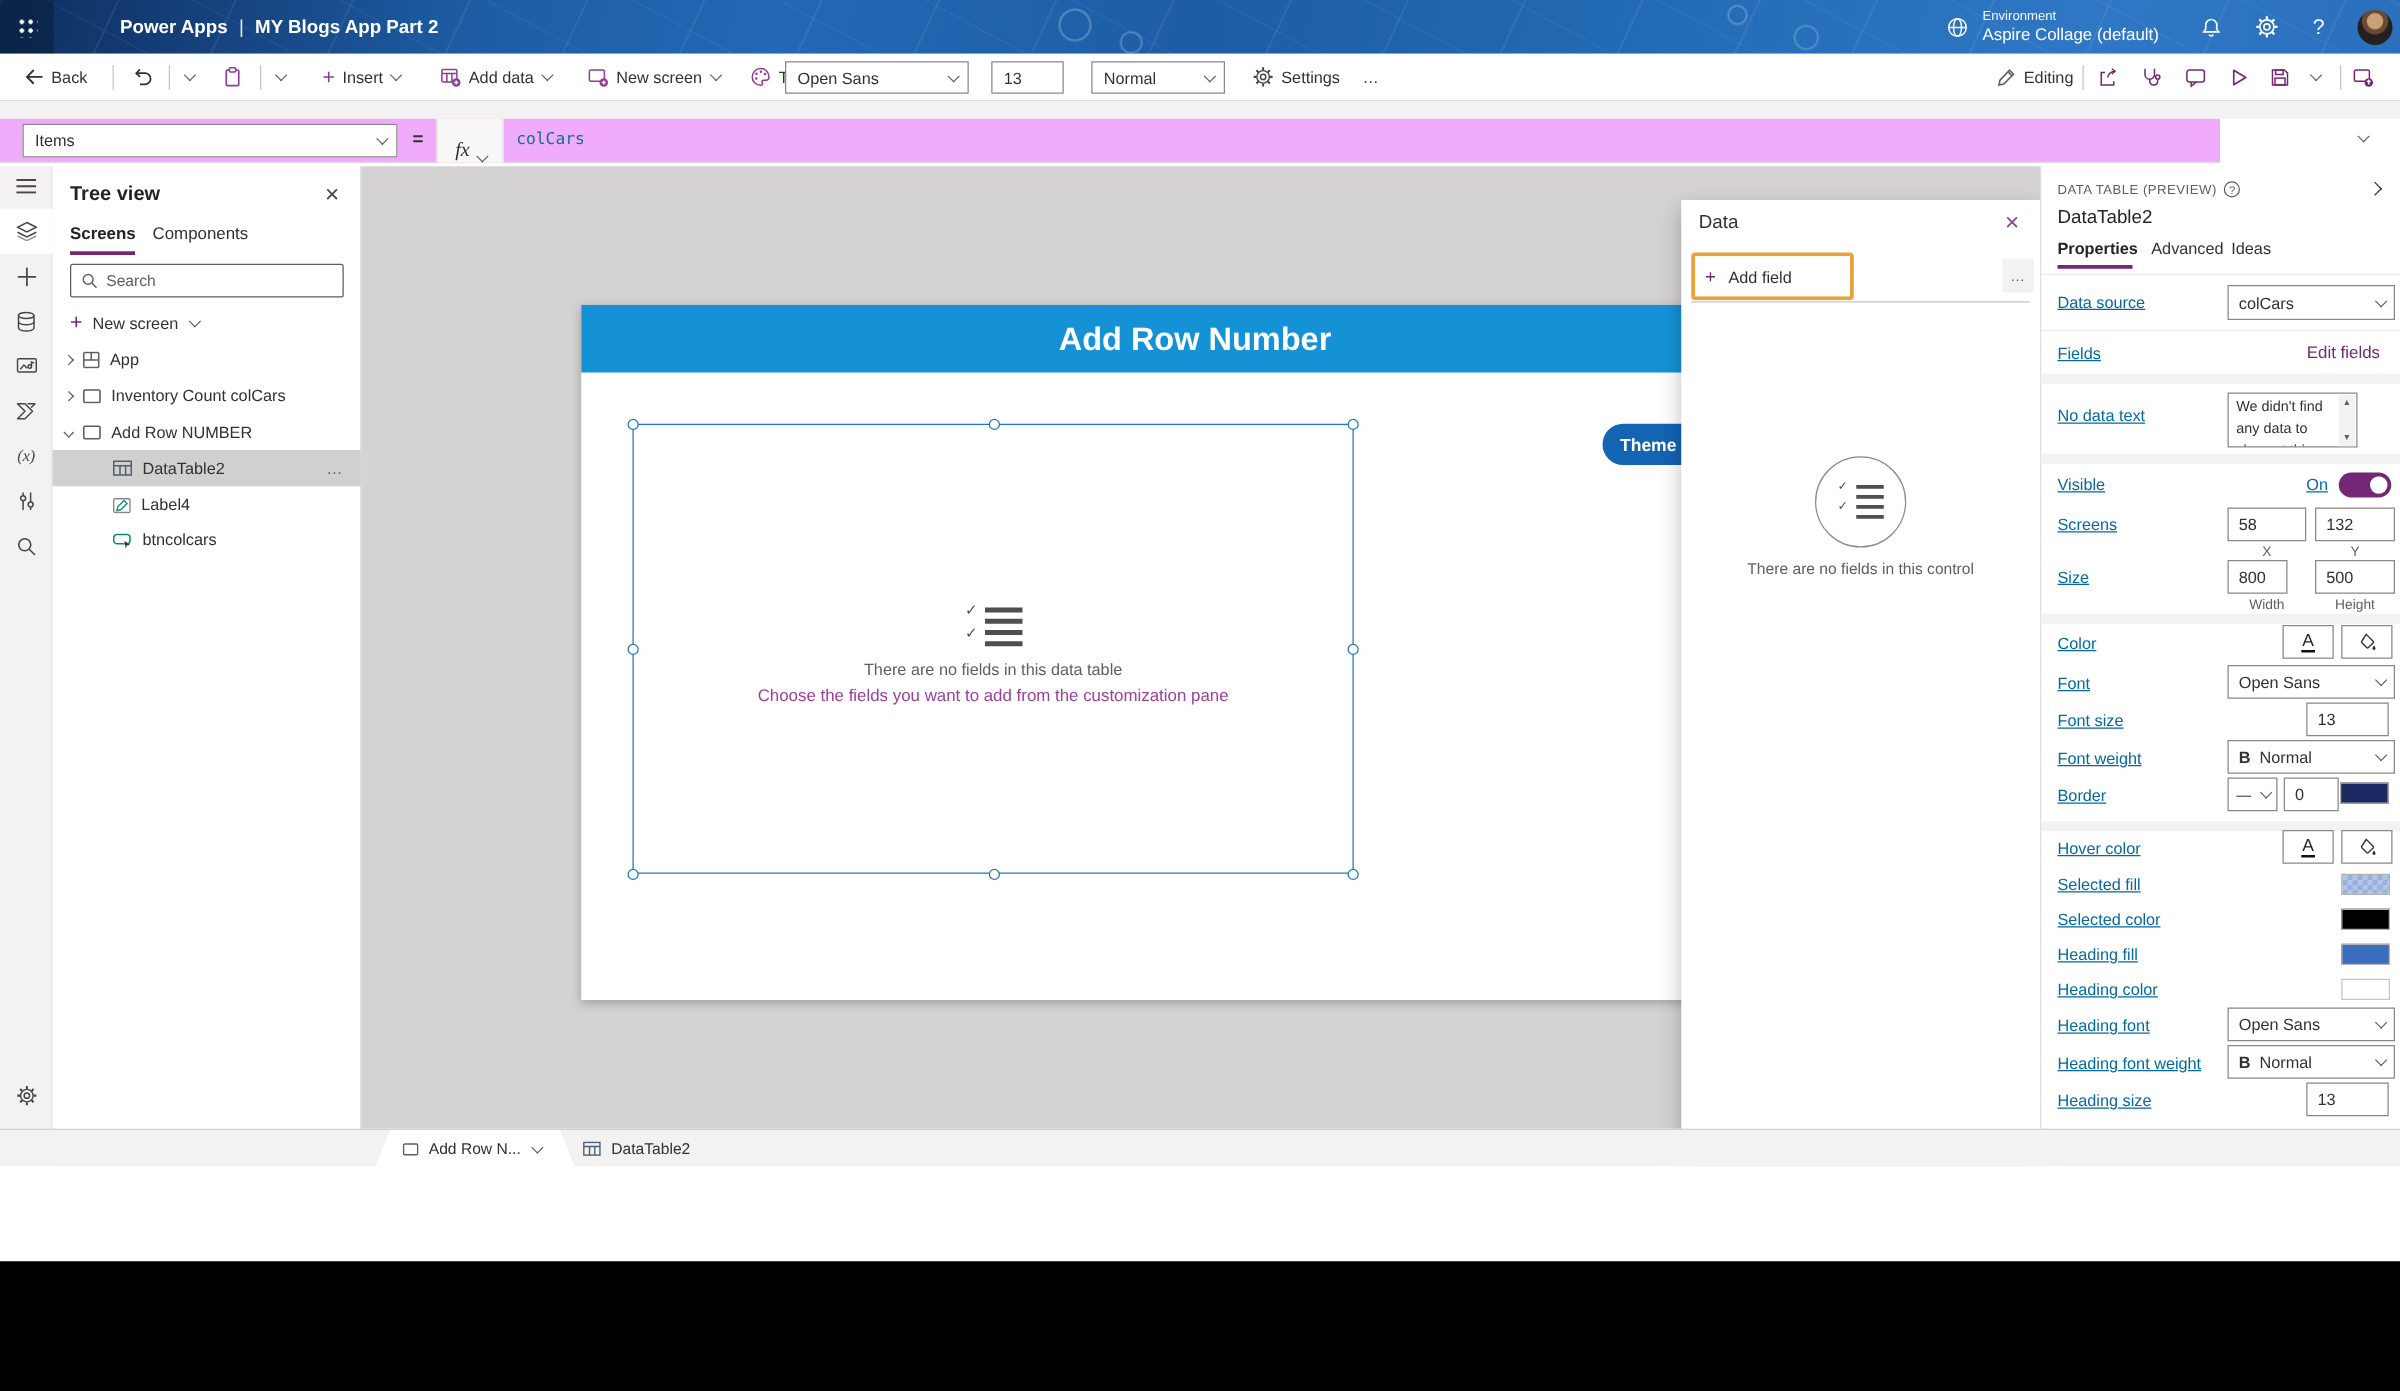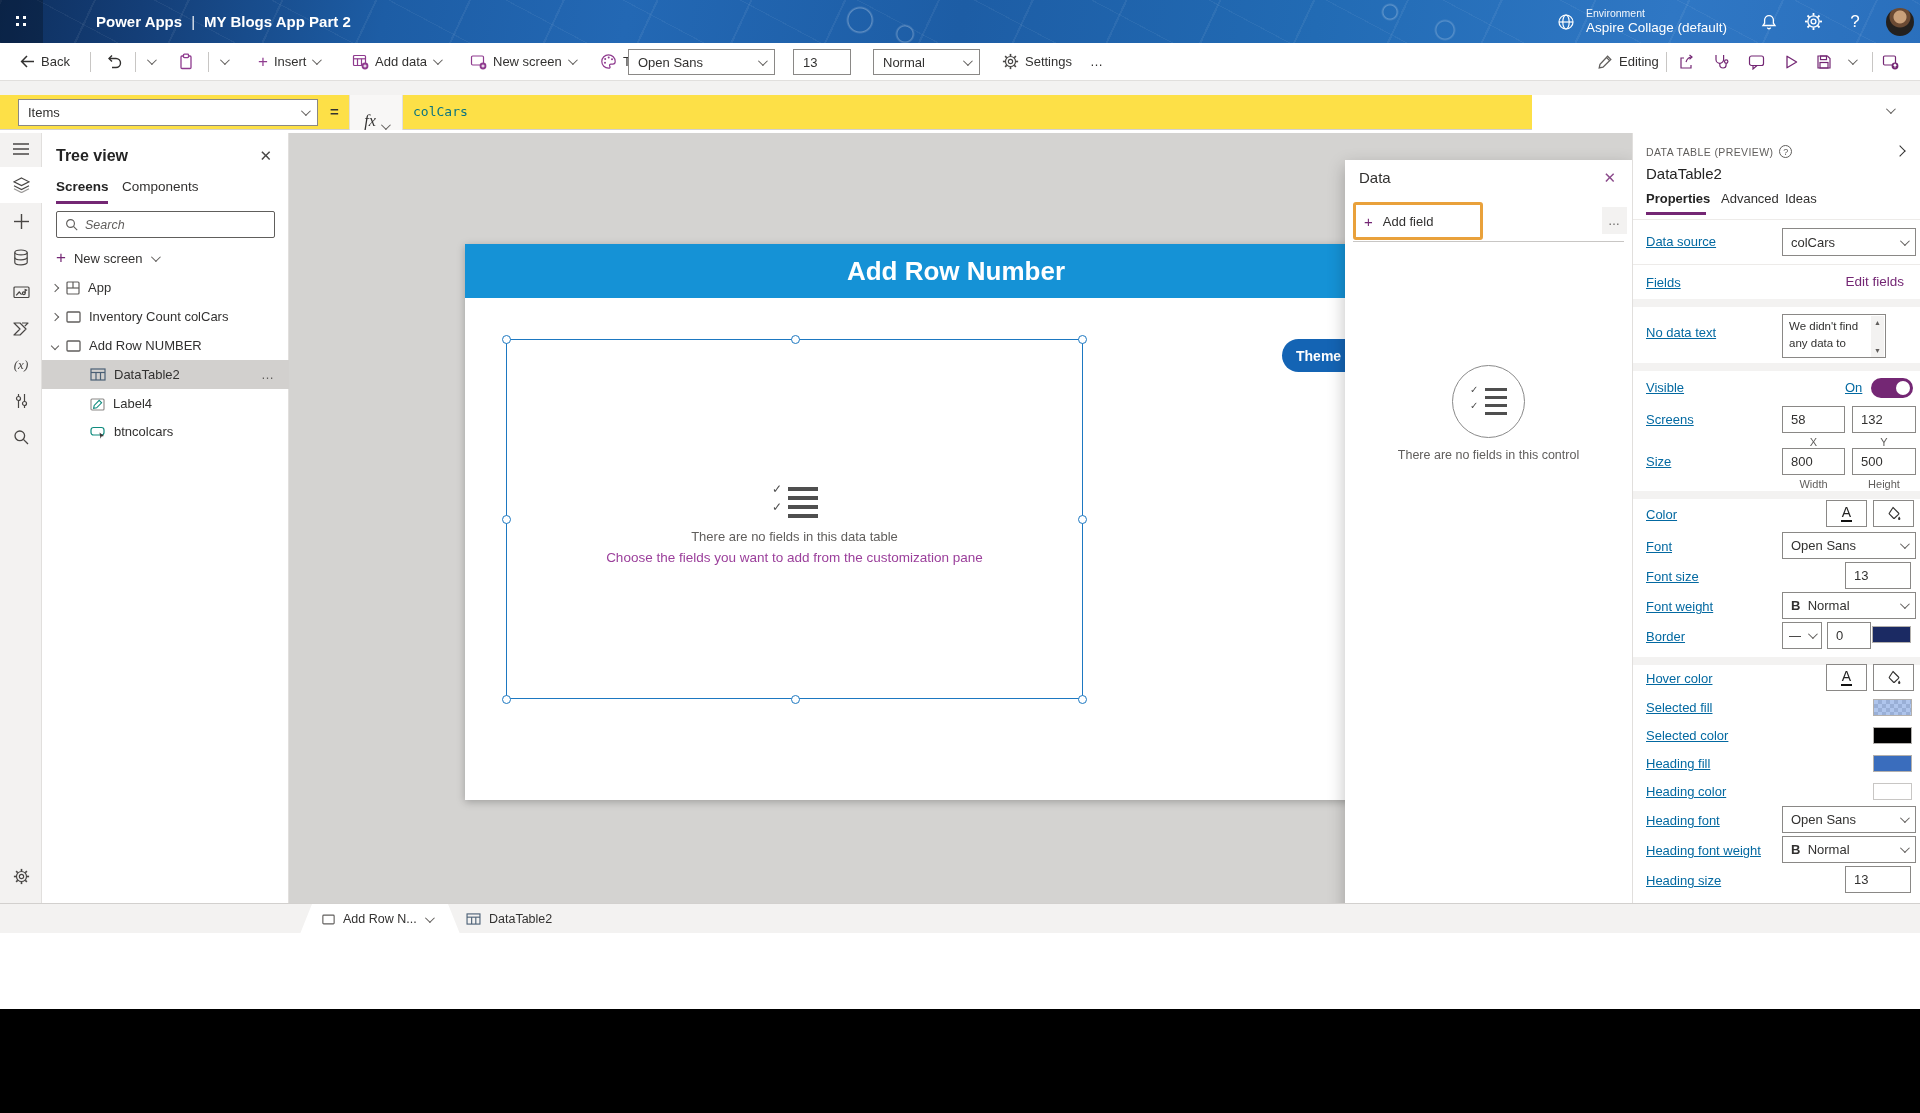--- a/index.html
+++ b/index.html
@@ -33,38 +33,38 @@
   
   .toolbar { position:absolute; left:0; top:43px; width:1920px; height:38px; background:#fff; border-bottom:1px solid #e1dfdd; font-size:13px; }
   .tb-item { position:absolute; top:0; height:37px; display:flex; align-items:center; gap:6px; color:#323130; cursor:pointer; white-space:nowrap; }
   .tb-div { position:absolute; top:9px; width:1px; height:20px; background:#c8c6c4; }
   .chev { display:inline-block; width:7px; height:7px; border-right:1.4px solid #605e5c; border-bottom:1.4px solid #605e5c; transform:rotate(45deg) translateY(-2px); }
   .tb-dd { position:absolute; top:6px; height:26px; border:1px solid #8a8886; background:#fff; display:flex; align-items:center; justify-content:space-between; padding:0 9px; font-size:13px; cursor:pointer; }
   .plus-purple { color:#8f3b8f; font-size:17px; font-weight:normal; }
 
   
   .gapstrip { position:absolute; left:0; top:81px; width:1920px; height:14px; background:#f3f2f1; }
-  .fbar { position:absolute; left:0; top:95px; width:1532px; height:35px; background:#fde047; border-bottom:1px solid #d2d0ce; }
+  .fbar { position:absolute; left:0; top:95px; width:1776px; height:35px; background:#f0abfc; border-bottom:1px solid #d2d0ce; }
   .fprop { position:absolute; left:18px; top:4px; width:300px; height:27px; border:1px solid #8a8886; display:flex; align-items:center; justify-content:space-between; padding:0 9px; font-size:13px; cursor:pointer; background:#fff; }
   .fequals { position:absolute; left:330px; top:8px; font-size:15px; font-weight:bold; color:#323130; }
   .fxbox { position:absolute; left:349px; top:0; width:54px; height:35px; background:#f8f7f6; border-left:1px solid #e1dfdd; border-right:1px solid #e1dfdd; display:flex; align-items:flex-end; justify-content:center; gap:5px; cursor:pointer; }
   .fx { font-family:"Liberation Serif",serif; font-style:italic; font-size:16px; color:#323130; }
   .fformula { position:absolute; left:413px; top:9px; font-family:"DejaVu Sans Mono",monospace; font-size:13px; color:#0c7480; }
   .fexpand { position:absolute; left:1886px; top:12px; }
 
   
   .rail { position:absolute; left:0; top:133px; width:42px; height:800px; background:#f3f2f1; border-right:1px solid #e1dfdd; }
   .rail-cell { position:absolute; left:0; width:42px; height:36px; display:flex; align-items:center; justify-content:center; color:#484644; cursor:pointer; }
   .rail-cell.sel { background:#fff; }
   .treepanel { position:absolute; left:42px; top:133px; width:247px; height:770px; background:#fff; border-right:1px solid #e1dfdd; font-size:13px; }
   .tp-title { position:absolute; left:14px; top:14px; font-size:16px; font-weight:bold; color:#242424; }
   .tp-close { position:absolute; right:16px; top:14px; font-size:15px; color:#494847; cursor:pointer; }
   .tp-tab { position:absolute; top:46px; font-size:13.5px; cursor:pointer; }
   .tp-underline { position:absolute; left:14px; top:68px; width:52px; height:3px; background:#742774; }
-  .tp-search { position:absolute; left:14px; top:78px; width:219px; height:27px; border:1px solid #605e5c; border-radius:2px; display:flex; align-items:center; gap:7px; padding:0 8px; color:#605e5c; font-size:12.5px; background:#fff;font-style:italic; }
+  .tp-search { position:absolute; left:14px; top:78px; width:219px; height:27px; border:1px solid #605e5c; border-radius:2px; display:flex; align-items:center; gap:7px; padding:0 8px; color:#605e5c; font-size:12.5px; background:#fff; }
   .tp-new { position:absolute; left:14px; top:112px; height:26px; display:flex; align-items:center; gap:8px; cursor:pointer; }
   .trow { position:absolute; left:0; width:247px; height:29px; display:flex; align-items:center; cursor:pointer; }
   .trow.sel { background:#d2d0ce; }
   .t-chev { margin-left:10px; width:6px; height:6px; border-right:1.3px solid #605e5c; border-bottom:1.3px solid #605e5c; }
   .t-chev.collapsed { transform:rotate(-45deg); }
   .t-chev.expanded { transform:rotate(45deg); }
   .t-ico { margin-left:8px; display:flex; align-items:center; }
   .t-ico.child { margin-left:48px; }
   .t-label { margin-left:8px; color:#323130; }
   .t-dots { margin-left:auto; margin-right:14px; color:#605e5c; letter-spacing:1px; }
@@ -649,21 +649,21 @@
   <div class="rp-input" style="left:149px;top:273px;width:63px">
       <span>58</span>
     </div>
   <div class="rp-input" style="left:219px;top:273px;width:64px">
       <span>132</span>
     </div>
   <div class="rp-cap" style="left:149px;top:303px;width:63px">X</div>
   <div class="rp-cap" style="left:219px;top:303px;width:64px">Y</div>
 
   <div class="rp-label" style="top:321px">Size</div>
-  <div class="rp-input" style="left:149px;top:315px;width:63px">
+  <div class="rp-input" style="left:149px;top:315px;width:48px">
       <span>800</span>
     </div>
   <div class="rp-input" style="left:219px;top:315px;width:64px">
       <span>500</span>
     </div>
   <div class="rp-cap" style="left:149px;top:345px;width:63px">Width</div>
   <div class="rp-cap" style="left:219px;top:345px;width:64px">Height</div>
   <div class="rp-band" style="top:358px"></div>
 
   <div class="rp-label" style="top:374px">Color</div>

